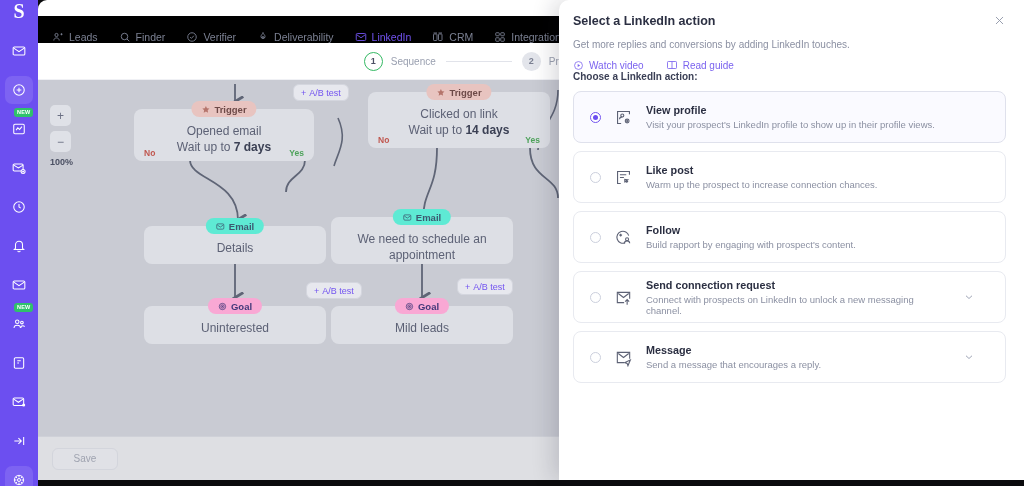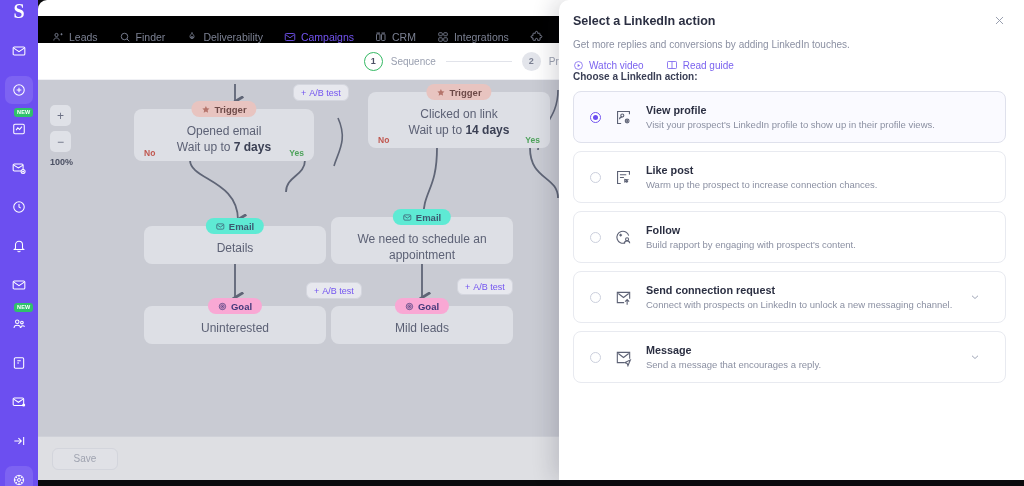--- a/index.html
+++ b/index.html
@@ -186,21 +186,21 @@
   .plink { display: flex; align-items: center; gap: 5px; font-size: 10px; color: #7b63ef; }
   .panel-choose { font-size: 10px; font-weight: bold; color: #3a3f55; }
 
   .opt-list { margin-top: 9px; display: flex; flex-direction: column; gap: 8px; }
   .opt {
     position: relative;
     height: 52px;
     border: 1px solid #e8eaf0; border-radius: 8px;
     background: #fff;
     display: flex; align-items: center;
-    padding: 0 24px 0 16px;
+    padding: 0 30px 0 16px;
     gap: 13px;
   }
   .opt.selected { background: #fafaff; border-color: #dfe1ec; }
   .radio {
     width: 11px; height: 11px; border-radius: 50%;
     border: 1.3px solid #ccd0dd; background: #fff;
     flex: 0 0 auto; position: relative;
   }
   .opt.selected .radio { border-color: #7253f0; }
   .opt.selected .radio::after {
@@ -329,31 +329,38 @@
       </div>
       <div class="nav-item">
         <svg width="12" height="12" viewBox="0 0 24 24" fill="none" stroke="currentColor" stroke-width="1.9">
             <circle cx="11" cy="11" r="6.5"></circle>
             <path d="M16 16l4.5 4.5"></path>
           </svg>
         <span>Finder</span>
       </div>
       <div class="nav-item">
         <svg width="12" height="12" viewBox="0 0 24 24" fill="none" stroke="currentColor" stroke-width="1.8">
+            <circle cx="12" cy="12" r="8.5"></circle>
+            <path d="M8.2 12.2l2.6 2.6 5-5.4"></path>
+          </svg>
+        <span>Verifier</span>
+      </div>
+      <div class="nav-item">
+        <svg width="12" height="12" viewBox="0 0 24 24" fill="none" stroke="currentColor" stroke-width="1.8">
             <path d="M12 3c0 3-4 4.5-4 8a4 4 0 0 0 8 0c0-3.5-4-5-4-8z"></path>
             <circle cx="12" cy="12.5" r="1.6"></circle>
           </svg>
         <span>Deliverability</span>
       </div>
       <div class="nav-item active">
         <svg width="12" height="12" viewBox="0 0 24 24" fill="none" stroke="currentColor" stroke-width="1.8">
             <rect x="2.5" y="5" width="19" height="14" rx="2.2"></rect>
             <path d="M3.5 7.5l8.5 6 8.5-6"></path>
           </svg>
-        <span>Campaigns</span>
+        <span>LinkedIn</span>
       </div>
       <div class="nav-item">
         <svg width="12" height="12" viewBox="0 0 24 24" fill="none" stroke="currentColor" stroke-width="1.8">
             <rect x="3" y="6" width="7" height="13" rx="1.4"></rect>
             <rect x="13" y="6" width="7" height="13" rx="1.4"></rect>
             <path d="M3 4h7M13 4h7"></path>
           </svg>
         <span>CRM</span>
       </div>
       <div class="nav-item">

